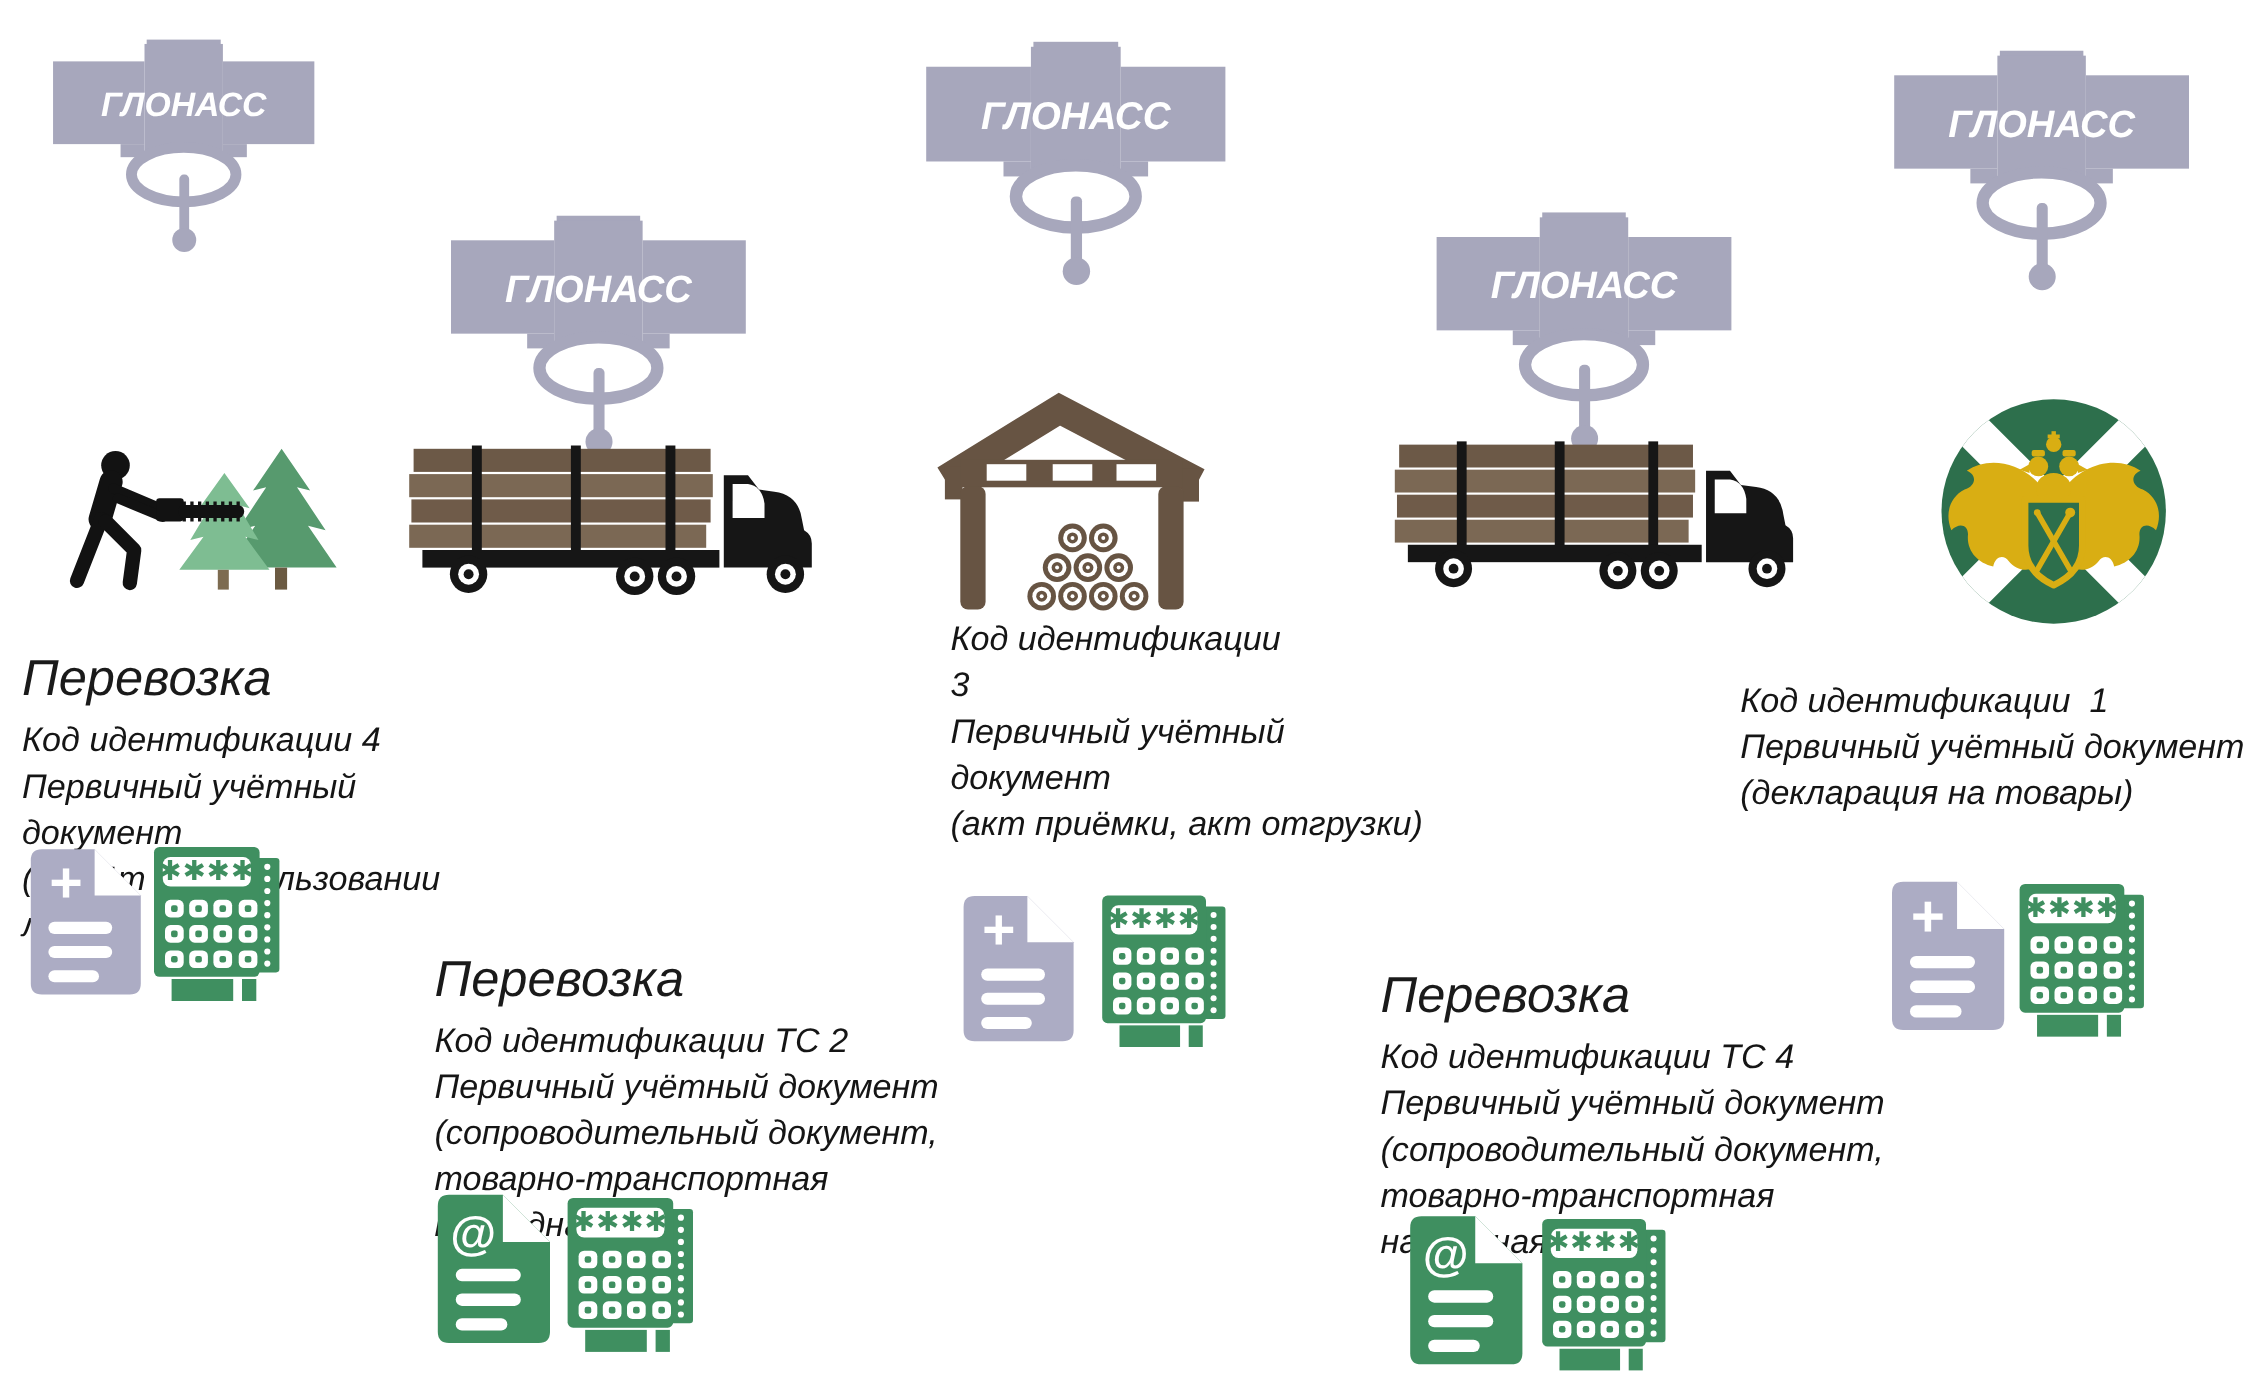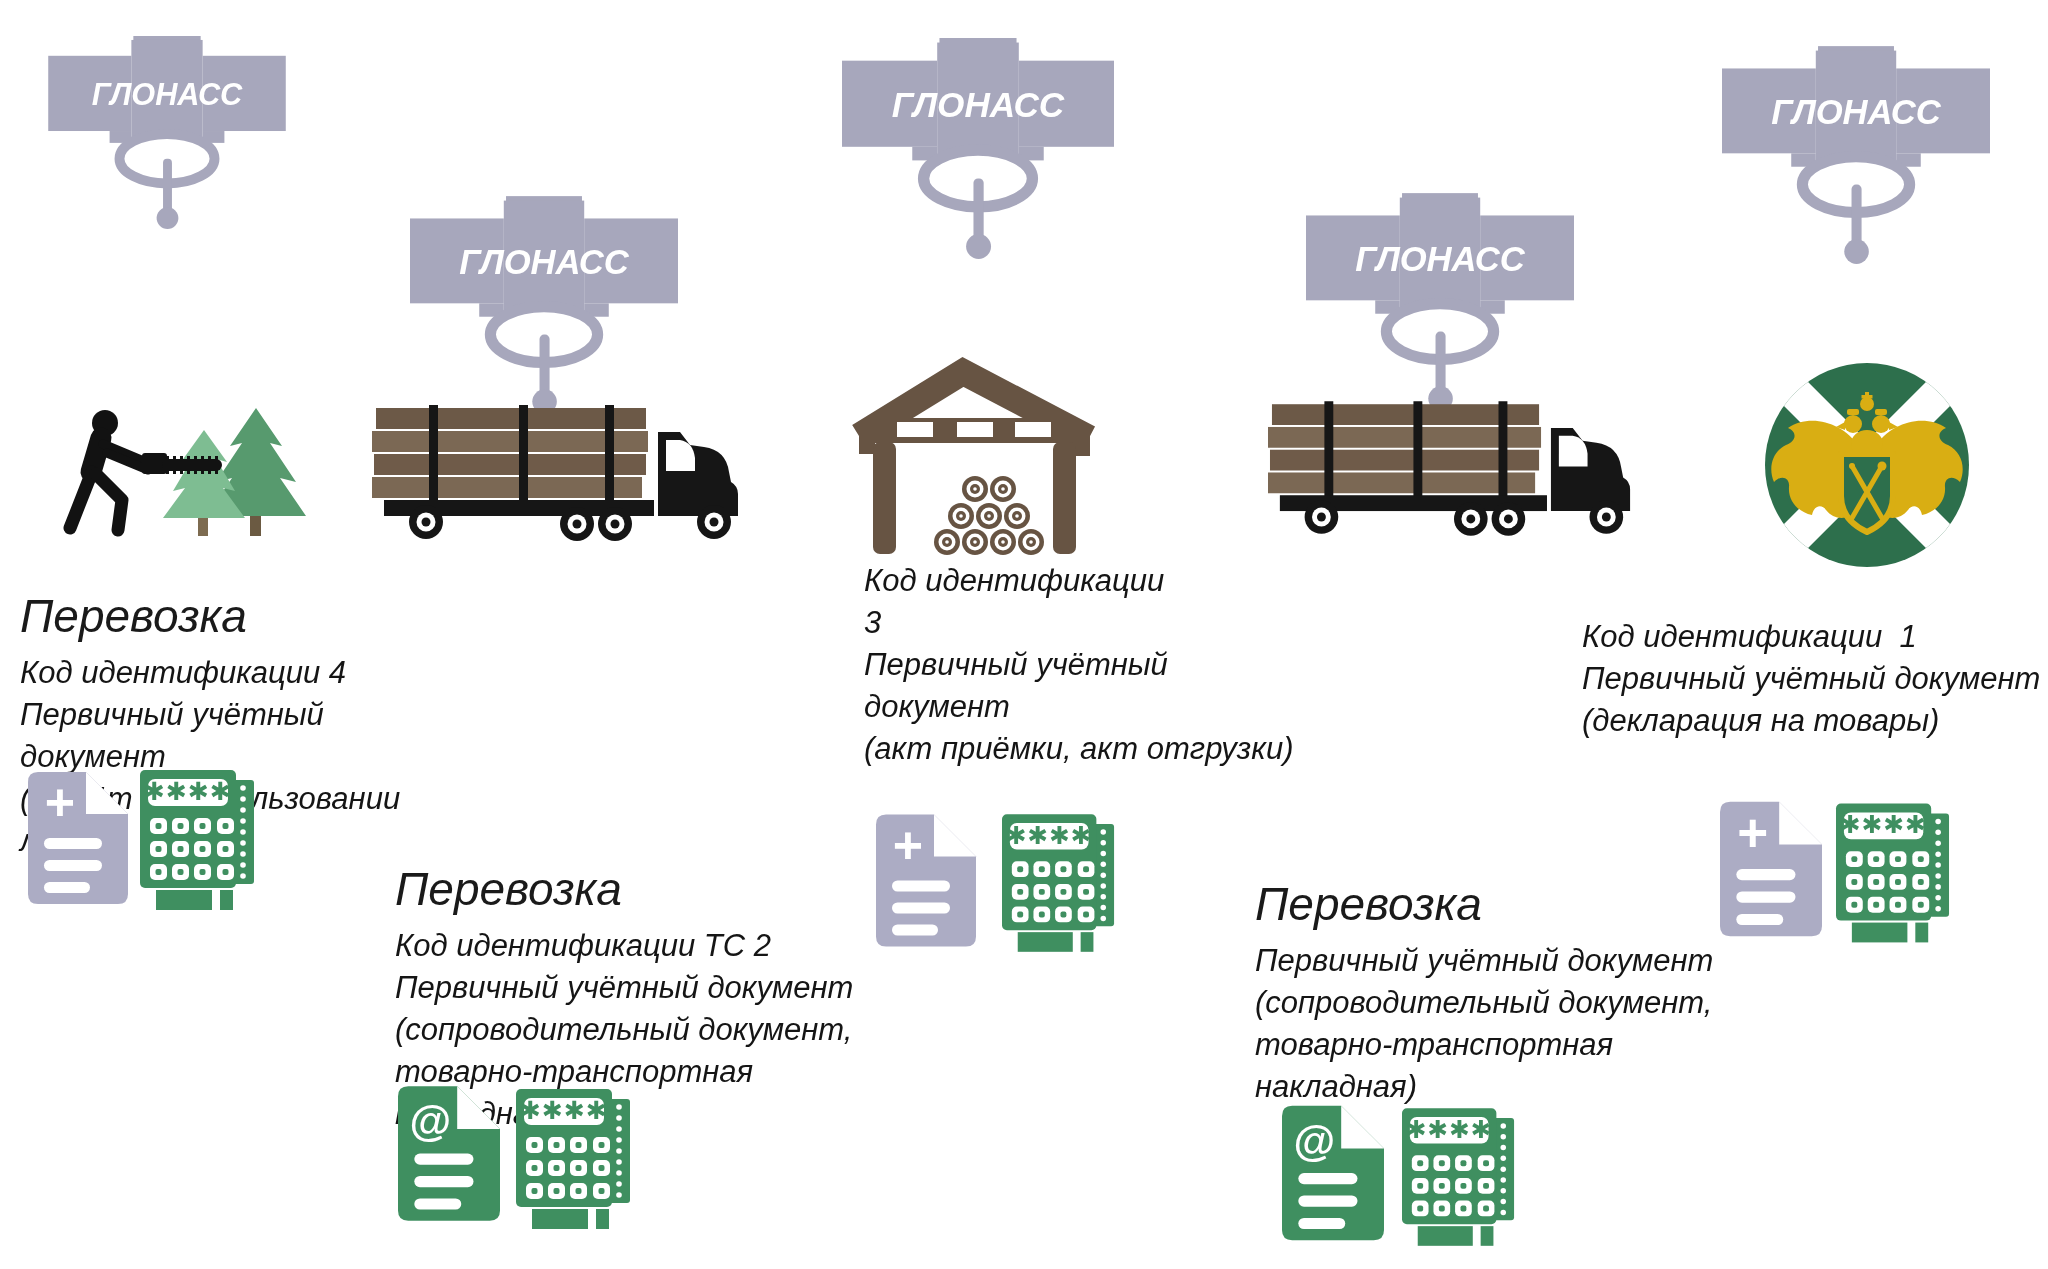--- a/index.html
+++ b/index.html
@@ -304,20 +304,21 @@
     <div class="stage-lines">
       <div class="stage-line">Код идентификации 3</div>
       <div class="stage-line" style="width:430px">Первичный учётный документ</div>
       <div class="stage-line" style="width:430px">(акт приёмки, акт отгрузки)</div>
     </div>
   </div>
 
   <div class="stage" style="left:1255px;top:872px;width:480px">
     <div class="stage-title">Перевозка</div>
     <div class="stage-lines">
+      <div class="stage-line">Код идентификации ТС 4</div>
       <div class="stage-line">Первичный учётный документ</div>
       <div class="stage-line">(сопроводительный документ,</div>
       <div class="stage-line">товарно-транспортная накладная)</div>
     </div>
   </div>
 
   <div class="stage" style="left:1582px;top:612px;width:466px">
     <div class="stage-lines">
       <div class="stage-line">Код идентификации  1</div>
       <div class="stage-line">Первичный учётный документ</div>

